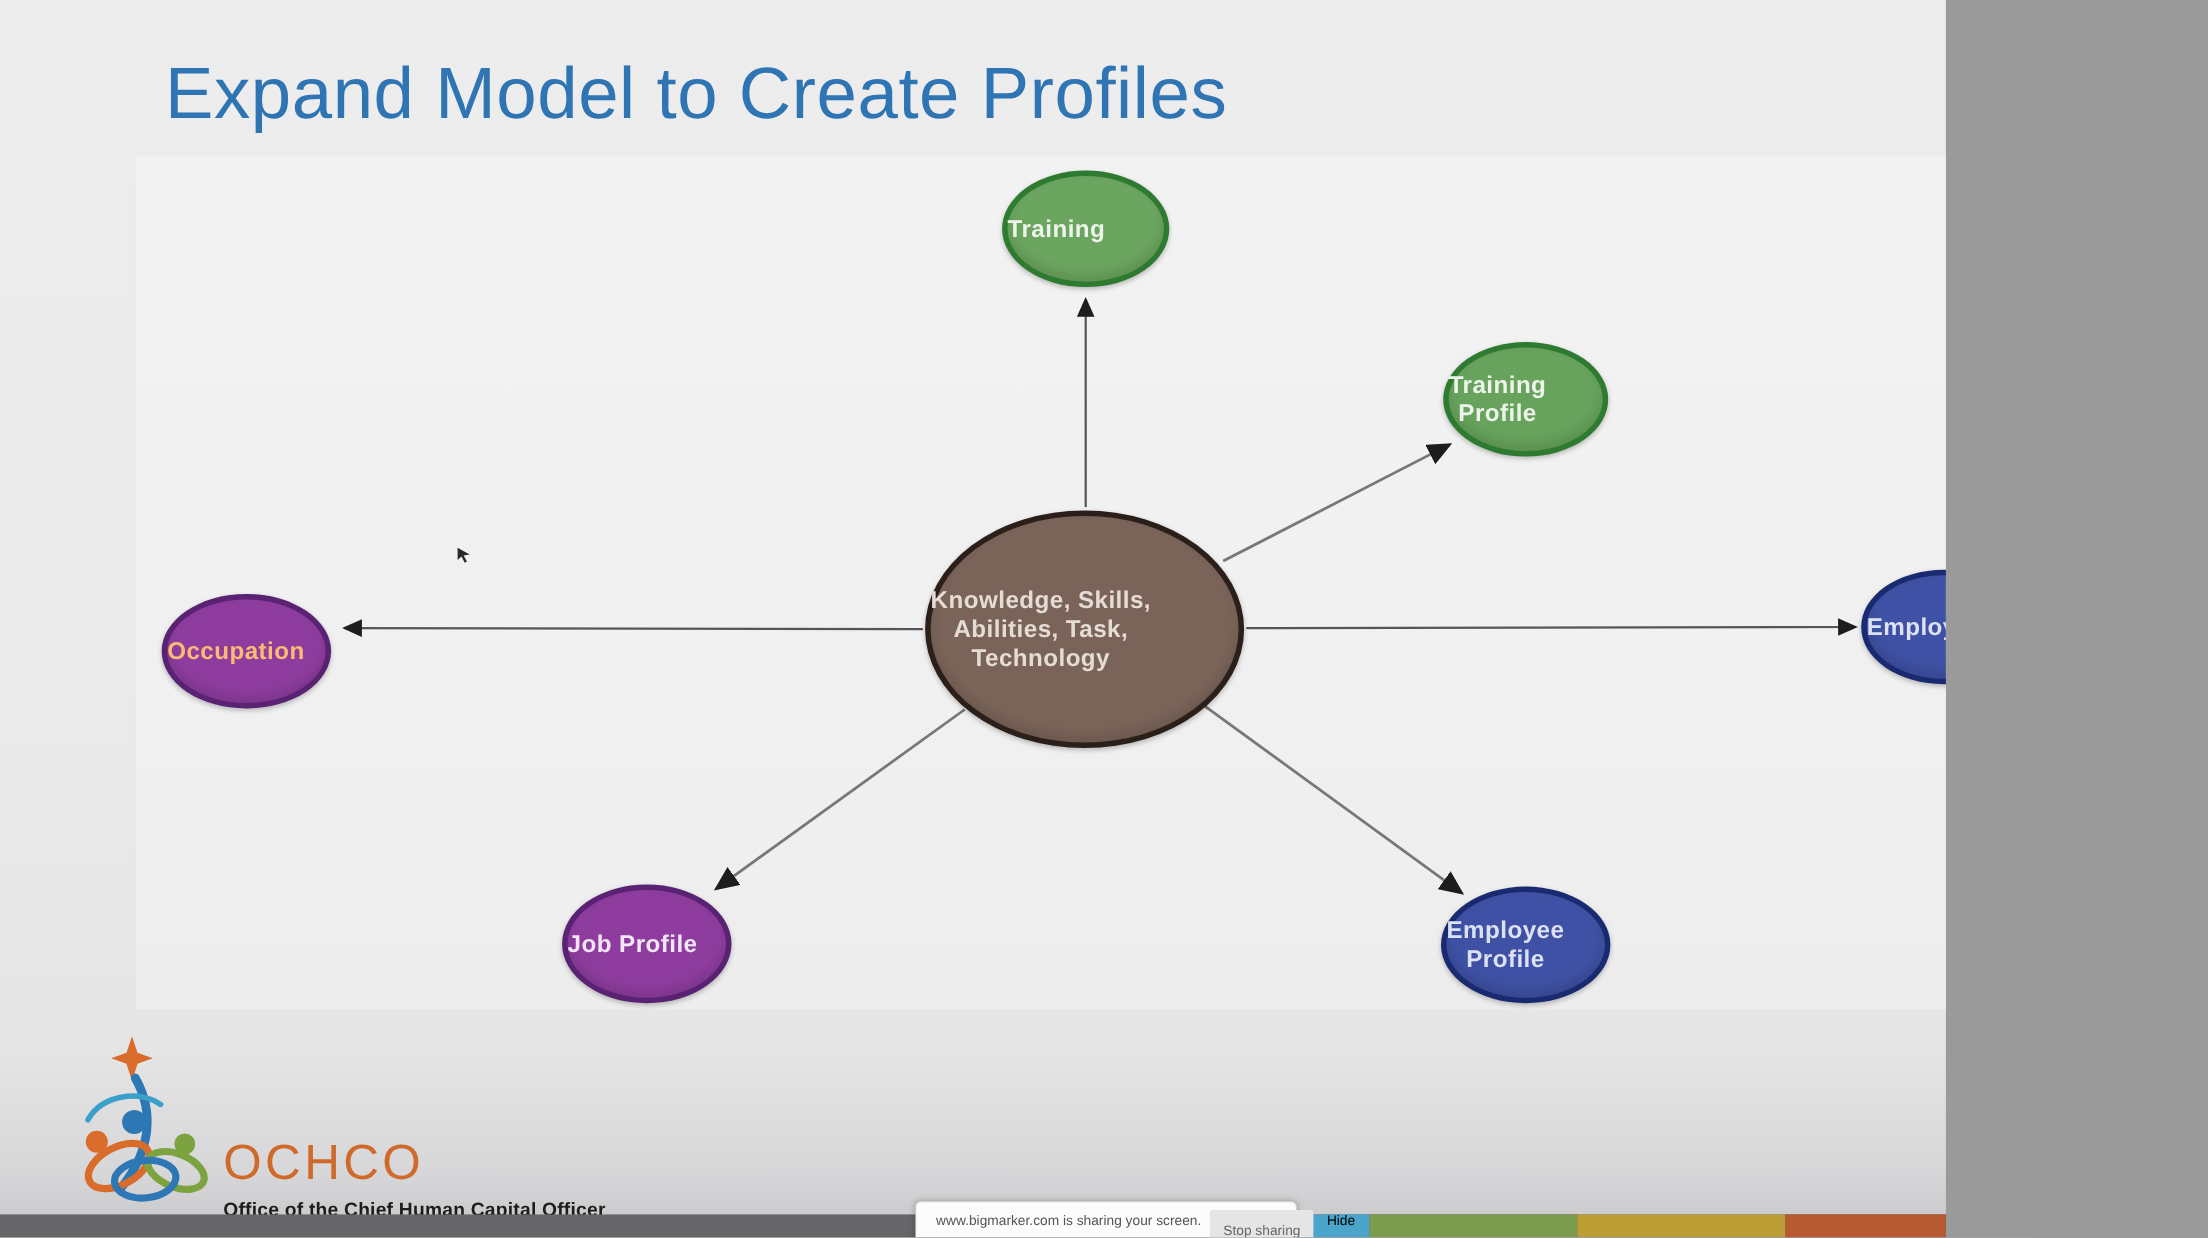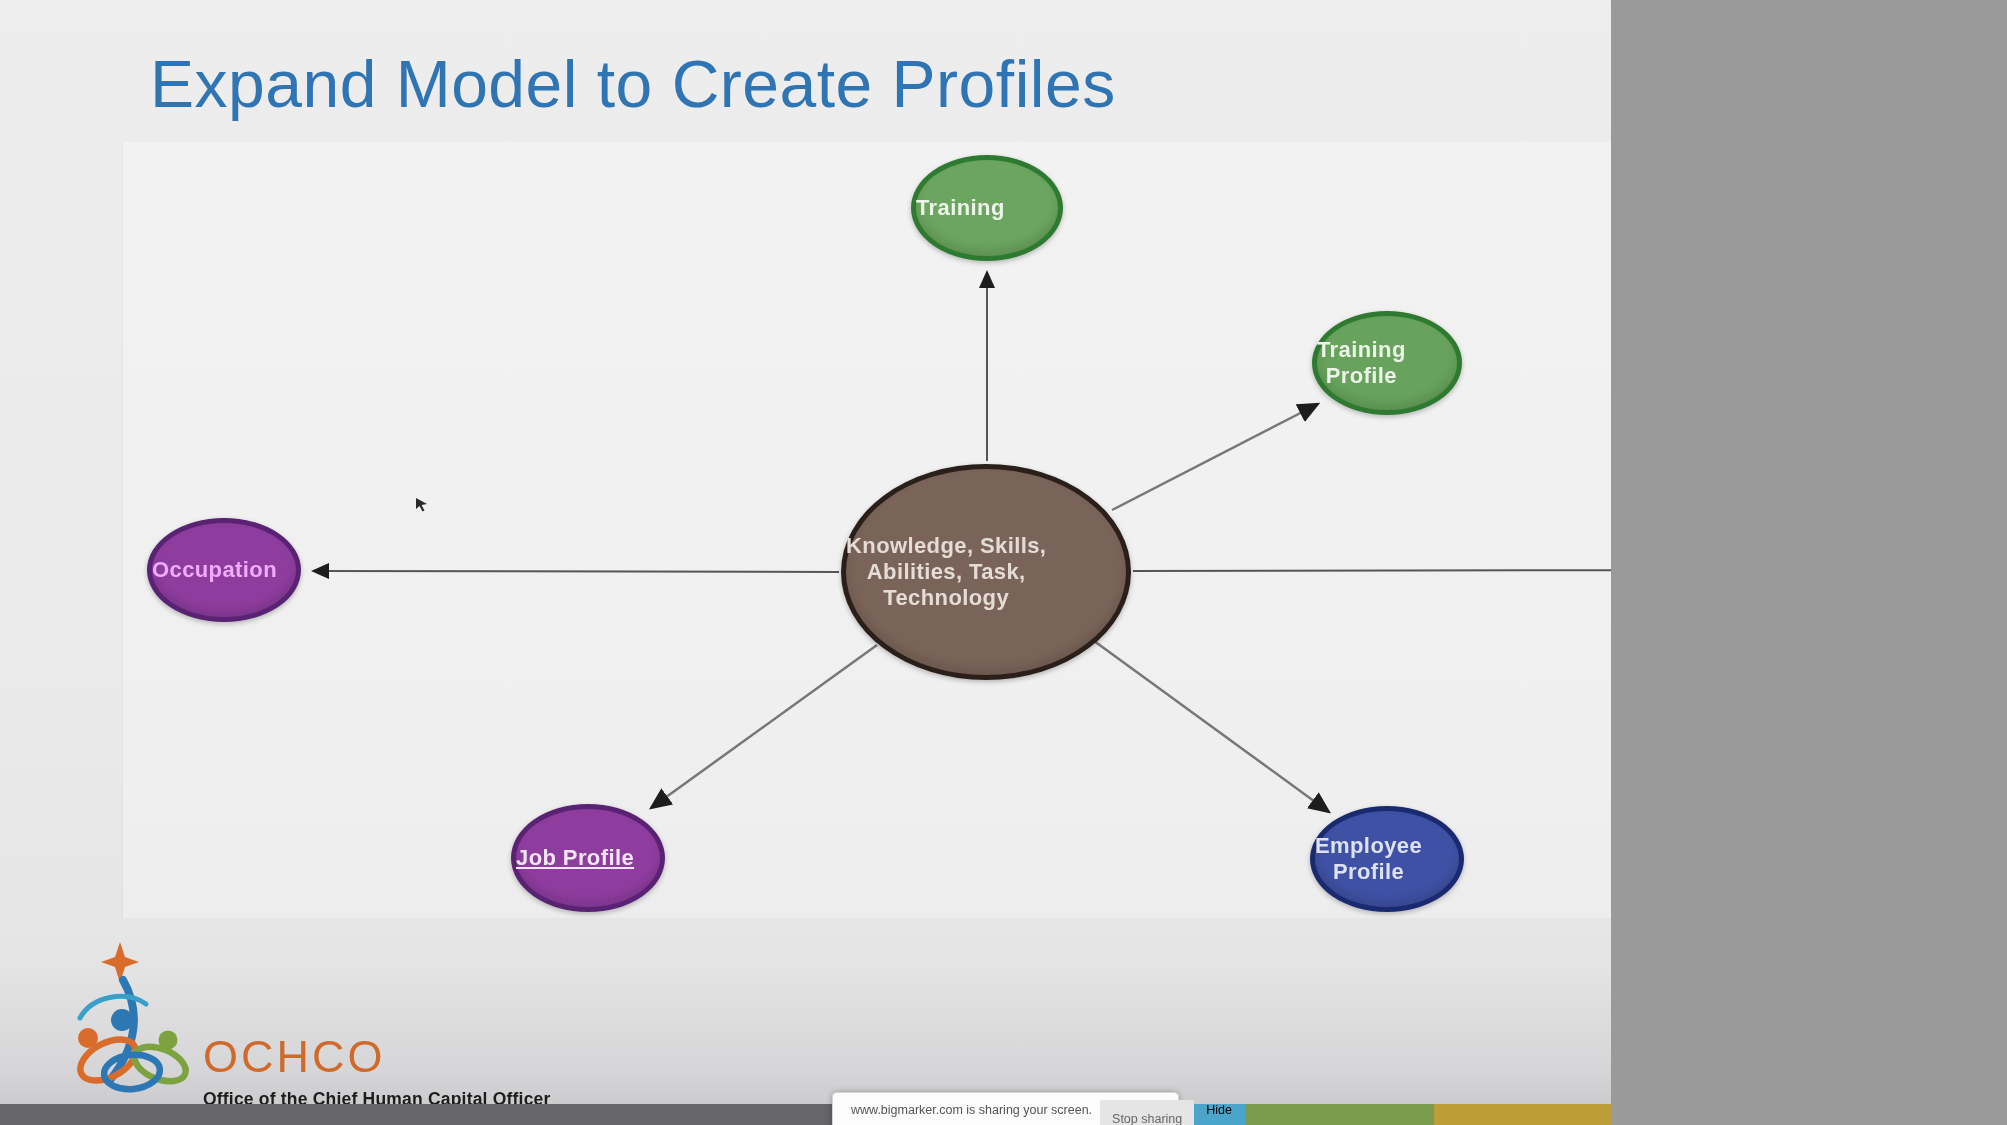--- a/index.html
+++ b/index.html
@@ -1,18 +1,18 @@
 <!DOCTYPE html>
 <html><head>
 <meta charset="utf-8">
 <style>
   * { margin:0; padding:0; box-sizing:border-box; }
   html,body { background:#9a9a9a; }
   .stage {
-    position:relative; width:1611px; height:1125px; overflow:hidden;
+    position:relative; width:1769px; height:1125px; overflow:hidden;
     font-family:"Liberation Sans", sans-serif;
     background:linear-gradient(180deg,#ededee 0%,#eaeaeb 60%,#e5e5e6 85%,#d6d6d8 95%,#c6c6c8 100%);
   }
   .diagram-panel {
     position:absolute; left:122px; top:142px; width:1746px; height:776px;
     background:rgba(255,255,255,0.30);
     border-left:1px solid rgba(0,0,0,0.05);
   }
   .slide-title {
     position:absolute; left:150px; top:48px;
@@ -114,27 +114,27 @@
     </div>
   </div>
 
   <div class="node" style="left: 1310px; top: 806px; width: 154px; height: 106px; background: rgb(63, 81, 164); border-color: rgb(26, 42, 112); color: rgb(221, 226, 243);">
     <div>
       <span>Employee</span>
       <span>Profile</span>
     </div>
   </div>
 
-  <div class="node" style="left: 511px; top: 804px; width: 154px; height: 108px; background: rgb(142, 61, 159); border-color: rgb(90, 34, 115); color: rgb(242, 230, 246); text-decoration: underline;">
+  <div class="node" style="left: 511px; top: 804px; width: 154px; height: 108px; background: rgb(142, 61, 159); border-color: rgb(90, 34, 115); color: rgb(242, 230, 246);">
     <div>
       <span>Job Profile</span>
     </div>
   </div>
 
-  <div class="node" style="left: 147px; top: 518px; width: 154px; height: 104px; background: rgb(142, 61, 159); border-color: rgb(90, 34, 115); color: #f0abfc;">
+  <div class="node" style="left: 147px; top: 540px; width: 154px; height: 104px; background: rgb(142, 61, 159); border-color: rgb(90, 34, 115); color: #fdba74;">
     <div>
       <span>Occupation</span>
     </div>
   </div>
 
   <svg class="cursor" viewBox="0 0 16 16">
     <path d="M2,1 L13,7 L7.5,8 L10.5,13.5 L8.5,14.5 L5.5,9 L2,12 Z" fill="#2a2a2a"></path>
   </svg>
 
   <div class="ochco">

